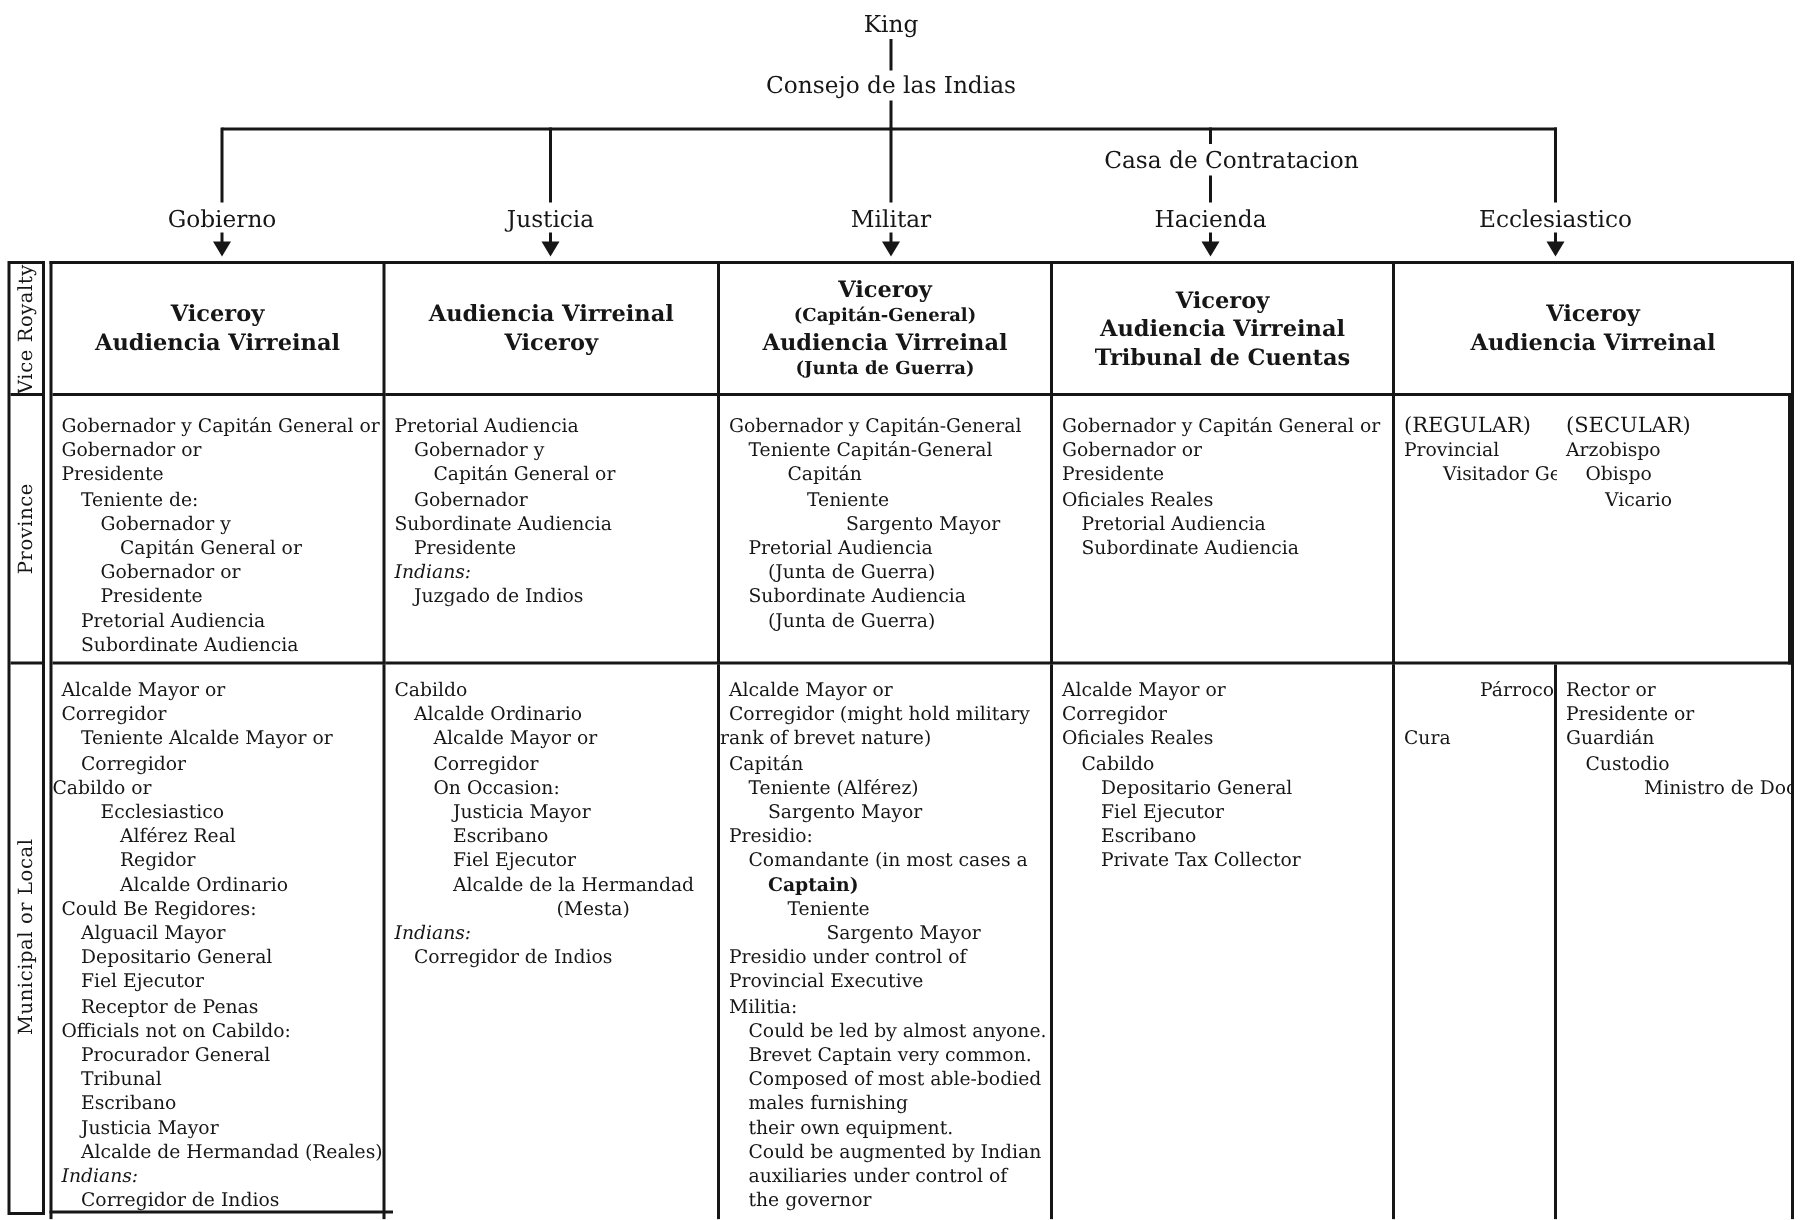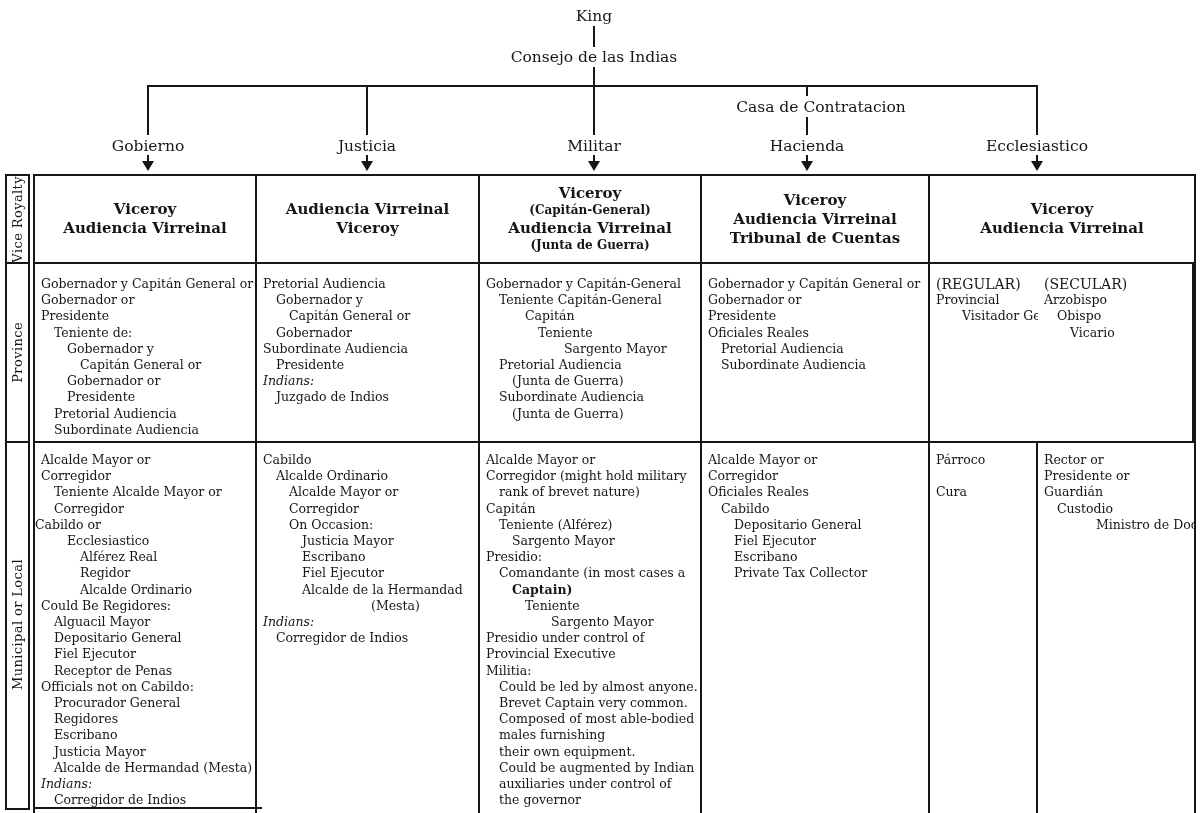--- a/index.html
+++ b/index.html
@@ -196,45 +196,45 @@
         <div class="ln" style="padding-left: 45px;">Alférez Real</div>
         <div class="ln" style="padding-left: 45px;">Regidor</div>
         <div class="ln" style="padding-left: 45px;">Alcalde Ordinario</div>
         <div class="ln" style="padding-left: 6px;">Could Be Regidores:</div>
         <div class="ln" style="padding-left: 19px;">Alguacil Mayor</div>
         <div class="ln" style="padding-left: 19px;">Depositario General</div>
         <div class="ln" style="padding-left: 19px;">Fiel Ejecutor</div>
         <div class="ln" style="padding-left: 19px;">Receptor de Penas</div>
         <div class="ln" style="padding-left: 6px;">Officials not on Cabildo:</div>
         <div class="ln" style="padding-left: 19px;">Procurador General</div>
-        <div class="ln" style="padding-left: 19px;">Regidores</div>
+        <div class="ln" style="padding-left: 19px;">Tribunal</div>
         <div class="ln" style="padding-left: 19px;">Escribano</div>
         <div class="ln" style="padding-left: 19px;">Justicia Mayor</div>
-        <div class="ln" style="padding-left: 19px;">Alcalde de Hermandad (Mesta)</div>
+        <div class="ln" style="padding-left: 19px;">Alcalde de Hermandad (Reales)</div>
         <div class="ln it" style="padding-left: 6px;">Indians:</div>
         <div class="ln" style="padding-left: 19px;">Corregidor de Indios</div>
       </div>
     <div class="cell body3 lastrow">
         <div class="ln" style="padding-left: 6px;">Cabildo</div>
         <div class="ln" style="padding-left: 19px;">Alcalde Ordinario</div>
         <div class="ln" style="padding-left: 32px;">Alcalde Mayor or</div>
         <div class="ln" style="padding-left: 32px;">Corregidor</div>
         <div class="ln" style="padding-left: 32px;">On Occasion:</div>
         <div class="ln" style="padding-left: 45px;">Justicia Mayor</div>
         <div class="ln" style="padding-left: 45px;">Escribano</div>
         <div class="ln" style="padding-left: 45px;">Fiel Ejecutor</div>
         <div class="ln" style="padding-left: 45px;">Alcalde de la Hermandad</div>
         <div class="ln" style="padding-left: 114px;">(Mesta)</div>
         <div class="ln it" style="padding-left: 6px;">Indians:</div>
         <div class="ln" style="padding-left: 19px;">Corregidor de Indios</div>
       </div>
     <div class="cell body3 lastrow">
         <div class="ln" style="padding-left: 6px;">Alcalde Mayor or</div>
         <div class="ln" style="padding-left: 6px;">Corregidor (might hold military</div>
-        <div class="ln" style="padding-left: 19px;">rank of brevet nature)</div>
+        <div class="ln" style="">rank of brevet nature)</div>
         <div class="ln" style="padding-left: 6px;">Capitán</div>
         <div class="ln" style="padding-left: 19px;">Teniente (Alférez)</div>
         <div class="ln" style="padding-left: 32px;">Sargento Mayor</div>
         <div class="ln" style="padding-left: 6px;">Presidio:</div>
         <div class="ln" style="padding-left: 19px;">Comandante (in most cases a</div>
         <div class="ln" style="padding-left: 32px; font-weight: bold;">Captain)</div>
         <div class="ln" style="padding-left: 45px;">Teniente</div>
         <div class="ln" style="padding-left: 71px;">Sargento Mayor</div>
         <div class="ln" style="padding-left: 6px;">Presidio under control of</div>
         <div class="ln" style="padding-left: 6px;">Provincial Executive</div>
@@ -252,21 +252,21 @@
         <div class="ln" style="padding-left: 6px;">Alcalde Mayor or</div>
         <div class="ln" style="padding-left: 6px;">Corregidor</div>
         <div class="ln" style="padding-left: 6px;">Oficiales Reales</div>
         <div class="ln" style="padding-left: 19px;">Cabildo</div>
         <div class="ln" style="padding-left: 32px;">Depositario General</div>
         <div class="ln" style="padding-left: 32px;">Fiel Ejecutor</div>
         <div class="ln" style="padding-left: 32px;">Escribano</div>
         <div class="ln" style="padding-left: 32px;">Private Tax Collector</div>
       </div>
     <div class="cell body3 lastrow">
-        <div class="ln c" style="padding-left: 6px;">Párroco</div>
+        <div class="ln c" style="padding-left: 6px; text-align: right;">Párroco</div>
         <div class="ln c" style="padding-left: 6px;"></div>
         <div class="ln c" style="padding-left: 6px;">Cura</div>
       </div>
     <div class="cell body3 lastrow lastcol">
         <div class="ln" style="padding-left: 6px;">Rector or</div>
         <div class="ln" style="padding-left: 6px;">Presidente or</div>
         <div class="ln" style="padding-left: 6px;">Guardián</div>
         <div class="ln" style="padding-left: 19px;">Custodio</div>
         <div class="ln" style="padding-left: 58px;">Ministro de Doctrina</div>
       </div>

